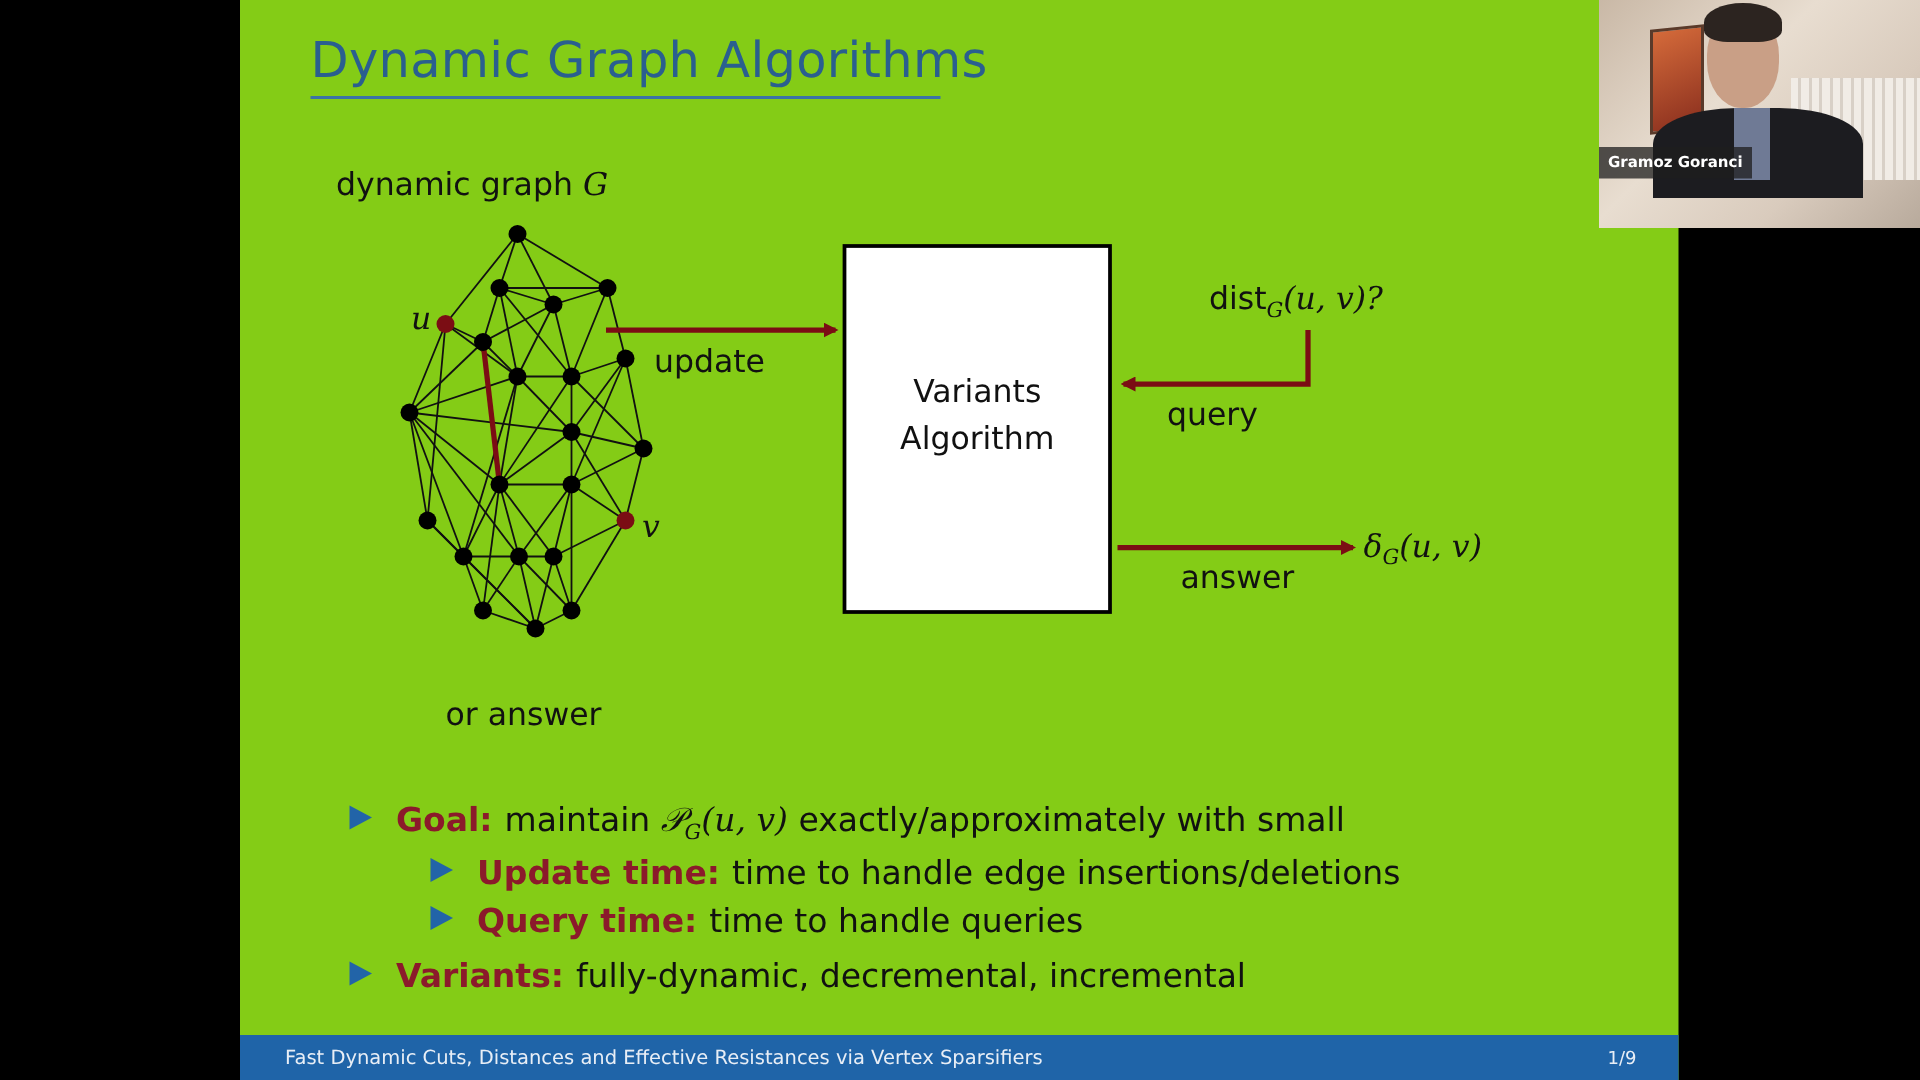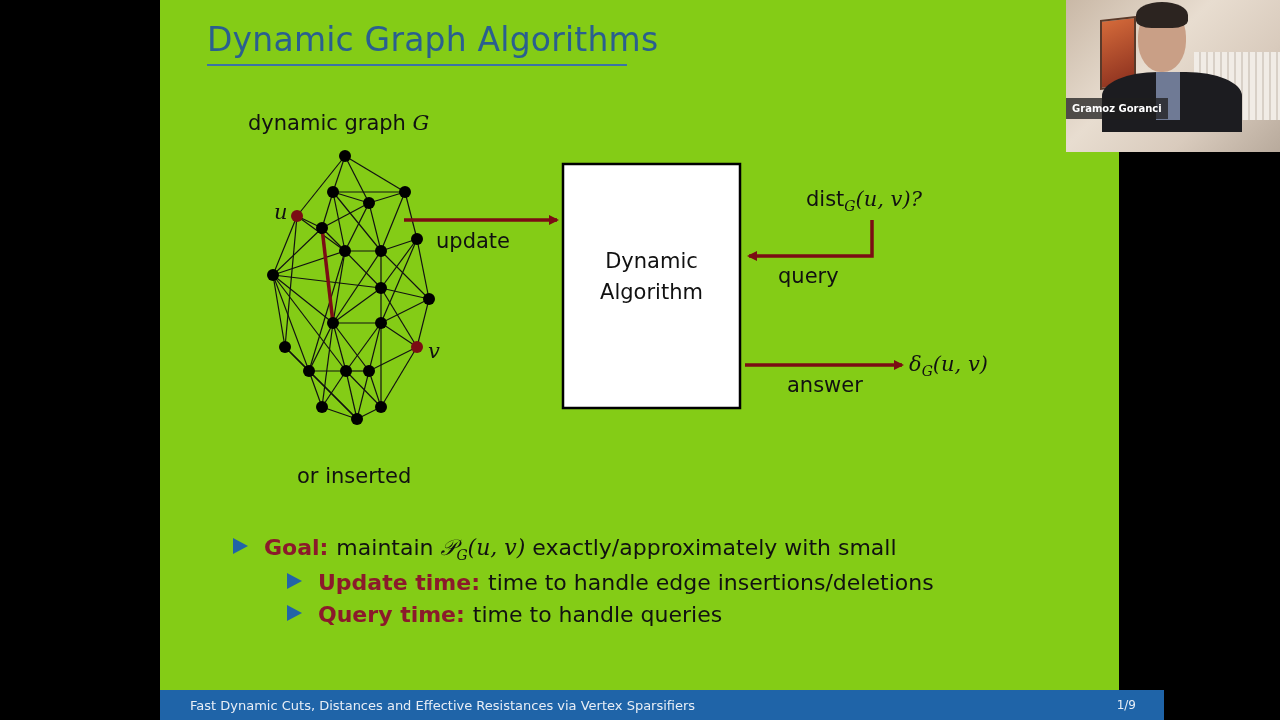--- a/index.html
+++ b/index.html
@@ -10,21 +10,21 @@
            font-family:"DejaVu Sans", sans-serif; letter-spacing:0.2px; }
   .title-rule { position:absolute; left:47px; top:64px; width:420px; height:2px; background:#3b73a6; }
   .diagram { position:absolute; left:0; top:0; width:959px; height:520px; }
   .lbl { position:absolute; font-size:21px; color:#111; white-space:nowrap; font-family:"DejaVu Sans", sans-serif; }
   .math { font-family:"DejaVu Serif", serif; font-style:italic; }
   .box-text { position:absolute; left:403px; top:246px; width:177px; text-align:center; font-size:21px; line-height:31px; color:#111; }
   .b { position:absolute; font-size:22px; color:#111; white-space:nowrap; }
   .b .tri { display:inline-block; width:0; height:0; border-top:8px solid transparent; border-bottom:8px solid transparent;
             border-left:15px solid #2264a8; margin-right:16px; vertical-align:1px; }
   .b .kw { color:#8b1a2b; font-weight:bold; margin-right:8px; }
-  .footer { position:absolute; left:0; top:690px; width:959px; height:30px; background:#1f64a8; color:#e8eef6;padding-left:45px; }
+  .footer { position:absolute; left:0; top:690px; width:959px; height:30px; background:#1f64a8; color:#e8eef6; }
   .footer-title { position:absolute; left:30px; top:8px; font-size:13px; }
   .footer-page { position:absolute; right:28px; top:8px; font-size:12px; }
   .webcam { position:absolute; left:1066px; top:0; width:214px; height:152px; overflow:hidden;
             background:linear-gradient(135deg,#c9b8a6 0%,#e8ddd0 40%,#d9cbbd 70%,#b8aa9c 100%); }
   .painting { position:absolute; left:34px; top:18px; width:32px; height:66px; background:linear-gradient(160deg,#d46a3a,#8a2f1e); border:2px solid #5a3a2a; transform:skewY(-6deg); }
   .curtain { position:absolute; left:128px; top:52px; width:86px; height:68px;
              background:repeating-linear-gradient(90deg,#f1ece6 0 5px,#d8d0c7 5px 7px); }
   .person-head { position:absolute; left:72px; top:8px; width:48px; height:64px; border-radius:45% 45% 48% 48%; background:#c99f86; }
   .person-hair { position:absolute; left:70px; top:2px; width:52px; height:26px; border-radius:50% 50% 30% 30%; background:#2c2420; }
   .person-body { position:absolute; left:36px; top:72px; width:140px; height:60px; border-radius:40% 40% 0 0; background:#1c1c20; }
@@ -141,31 +141,31 @@
     <circle cx="297" cy="216" r="6" fill="#7b0d14"></circle>
     <circle cx="417" cy="347" r="6" fill="#7b0d14"></circle>
 
     <rect x="563" y="164" width="177" height="244" fill="#fff" stroke="#000" stroke-width="2.5"></rect>
 
     <line x1="404" y1="220" x2="557" y2="220" stroke="#7b0d14" stroke-width="3.5" marker-end="url(#ah)"></line>
     <polyline points="872,220 872,256 749,256" fill="none" stroke="#7b0d14" stroke-width="3.5" marker-end="url(#ah)"></polyline>
     <line x1="745" y1="365" x2="902" y2="365" stroke="#7b0d14" stroke-width="3.5" marker-end="url(#ah)"></line>
   </svg>
 
-  <div class="lbl" style="left:88px;top:111px;">
+  <div class="lbl" style="left:64px;top:111px;">
     <span>dynamic graph</span>
     <span class="math">G</span>
   </div>
   <div class="lbl math" style="left:114px;top:200px;">u</div>
   <div class="lbl math" style="left:268px;top:339px;">v</div>
-  <div class="lbl" style="left:137px;top:464px;">or inserted</div>
+  <div class="lbl" style="left:137px;top:464px;">or answer</div>
   <div class="lbl" style="left:276px;top:229px;">update</div>
 
   <div class="box-text">
-    <div>Dynamic</div>
+    <div>Variants</div>
     <div>Algorithm</div>
   </div>
 
   <div class="lbl" style="left:646px;top:187px;">
     <span>dist</span><sub class="math" style="font-size:14px;">G</sub><span class="math">(u, v)?</span>
   </div>
   <div class="lbl" style="left:618px;top:264px;">query</div>
   <div class="lbl" style="left:615px;top:373px;margin-left:12px;">answer</div>
   <div class="lbl" style="left:749px;top:352px;">
     <span class="math">δ</span><sub class="math" style="font-size:14px;">G</sub><span class="math">(u, v)</span>
@@ -174,20 +174,23 @@
   <div class="b" style="left:127px;top:570px;">
     <span class="tri"></span><span class="kw">Update time:</span><span>time to handle edge insertions/deletions</span>
   </div>
   <div class="b" style="left:73px;top:535px;">
     <span class="tri"></span><span class="kw">Goal:</span><span>maintain</span>
     <span class="math">𝒫</span><sub class="math" style="font-size:14px;">G</sub><span class="math">(u, v)</span>
     <span>exactly/approximately with small</span>
   </div>
   <div class="b" style="left:127px;top:602px;">
     <span class="tri"></span><span class="kw">Query time:</span><span>time to handle queries</span>
+  </div>
+  <div class="b" style="left:73px;top:639px;">
+    <span class="tri"></span><span class="kw">Variants:</span><span>fully-dynamic, decremental, incremental</span>
   </div>
 
   <div class="footer">
     <div class="footer-title">Fast Dynamic Cuts, Distances and Effective Resistances via Vertex Sparsifiers</div>
     <div class="footer-page">1/9</div>
   </div>
 </div>
 
 <div class="webcam">
   <div class="painting"></div>

